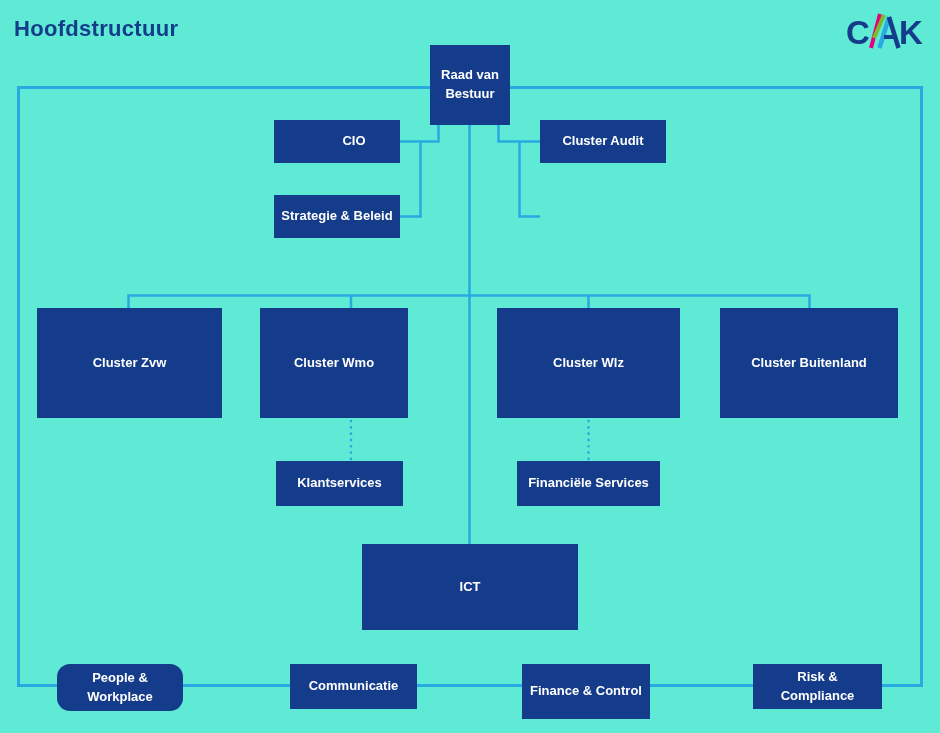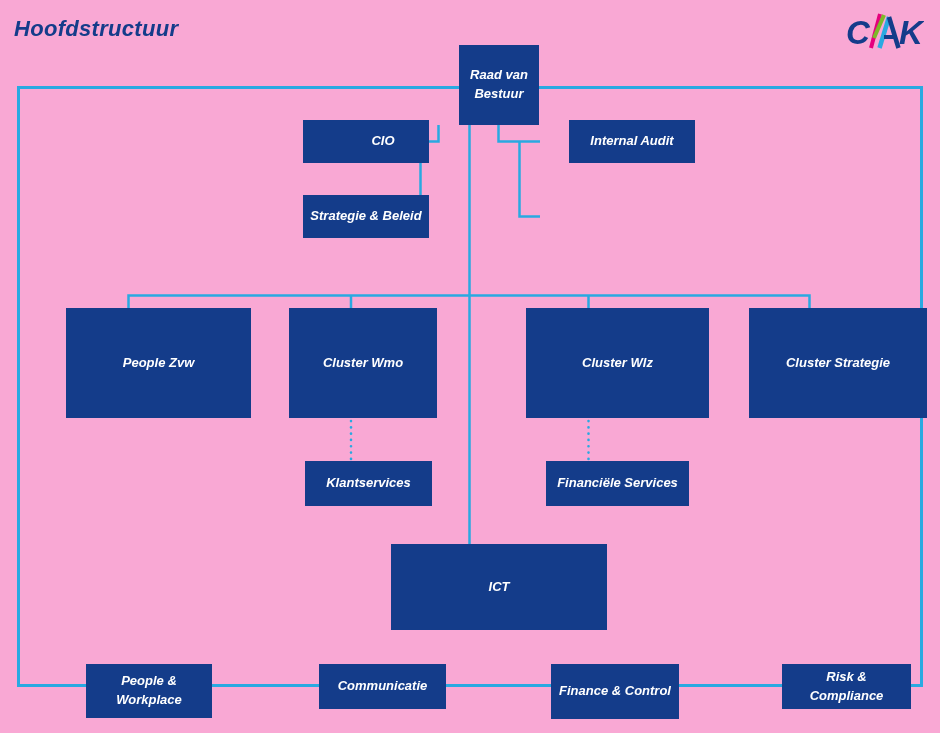--- a/index.html
+++ b/index.html
@@ -1,50 +1,49 @@
 <!DOCTYPE html>
 <html><head>
 <meta charset="utf-8">
 <style>
   html,body{margin:0;padding:0;background:#ffffff;}
   .stage{
     position:relative;
     width:940px;height:733px;
-    background:#f9a8d4;
+    background:#5eead4;
     font-family:"Liberation Sans","DejaVu Sans",sans-serif;
     overflow:hidden;
-    font-style:italic;
   }
   .page-title{
     position:absolute;left:14px;top:16px;
     font-size:22px;font-weight:700;color:#143c8a;
     letter-spacing:.3px;margin:0;
   }
   .logo{position:absolute;top:12px;right:16px;width:78px;height:40px;}
   .lines{position:absolute;left:0;top:0;width:940px;height:733px;z-index:1;}
   .node{
     position:absolute;z-index:2;
     background:#143c8a;color:#ffffff;
     display:flex;align-items:center;justify-content:center;
     text-align:center;font-weight:700;font-size:13px;line-height:1.45;
-    padding:2px 6px;box-sizing:border-box;margin-left:29px;
+    padding:2px 6px;box-sizing:border-box;
   }
   #n-raad{left:430px;top:45px;width:80px;height:80px;}
   #n-cio{left:274px;top:120px;width:126px;height:43px;padding-left:40px;}
   #n-internal-audit{left:540px;top:120px;width:126px;height:43px;}
   #n-strategie{left:274px;top:195px;width:126px;height:43px;}
   #n-bestuurszaken{left:540px;top:195px;width:126px;height:43px;}
   #n-zvw{left:37px;top:308px;width:185px;height:110px;}
   #n-wmo{left:260px;top:308px;width:148px;height:110px;text-align:right;}
   #n-wlz{left:497px;top:308px;width:183px;height:110px;}
   #n-buitenland{left:720px;top:308px;width:178px;height:110px;}
   #n-klantservices{left:276px;top:461px;width:127px;height:45px;}
   #n-financiele{left:517px;top:461px;width:143px;height:45px;}
   #n-ict{left:362px;top:544px;width:216px;height:86px;}
-  #n-people{left:57px;top:664px;width:126px;height:54px;}
+  #n-people{left:57px;top:664px;width:126px;height:47px;border-radius:13px;}
   #n-communicatie{left:290px;top:664px;width:127px;height:45px;}
   #n-finance{left:522px;top:664px;width:128px;height:55px;}
   #n-risk{left:753px;top:664px;width:129px;height:45px;}
 </style>
 </head>
 <body>
 
 <div class="stage">
 
   <h1 class="page-title">Hoofdstructuur</h1>
@@ -79,26 +78,26 @@
     </g>
 
     <g fill="none" stroke="#29a9e1" stroke-width="2.6" stroke-linecap="round" stroke-dasharray="0.1 6.2">
       <path d="M351,421 L351,459"></path>
       <path d="M588.5,421 L588.5,459"></path>
     </g>
   </svg>
 
   <div class="node" id="n-raad">Raad van Bestuur</div>
   <div class="node" id="n-cio">CIO</div>
-  <div class="node" id="n-internal-audit">Internal Audit</div>
+  <div class="node" id="n-internal-audit">Cluster Audit</div>
   <div class="node" id="n-strategie">Strategie &amp; Beleid</div>
-  <div class="node" id="n-zvw">People Zvw</div>
+  <div class="node" id="n-zvw">Cluster Zvw</div>
   <div class="node" id="n-wmo">Cluster Wmo</div>
   <div class="node" id="n-wlz">Cluster Wlz</div>
-  <div class="node" id="n-buitenland">Cluster Strategie</div>
+  <div class="node" id="n-buitenland">Cluster Buitenland</div>
   <div class="node" id="n-klantservices">Klantservices</div>
   <div class="node" id="n-financiele">Financiële Services</div>
   <div class="node" id="n-ict">ICT</div>
   <div class="node" id="n-people">People &amp; Workplace</div>
   <div class="node" id="n-communicatie">Communicatie</div>
   <div class="node" id="n-finance">Finance &amp; Control</div>
   <div class="node" id="n-risk">Risk &amp; Compliance</div>
 
 </div>
 

